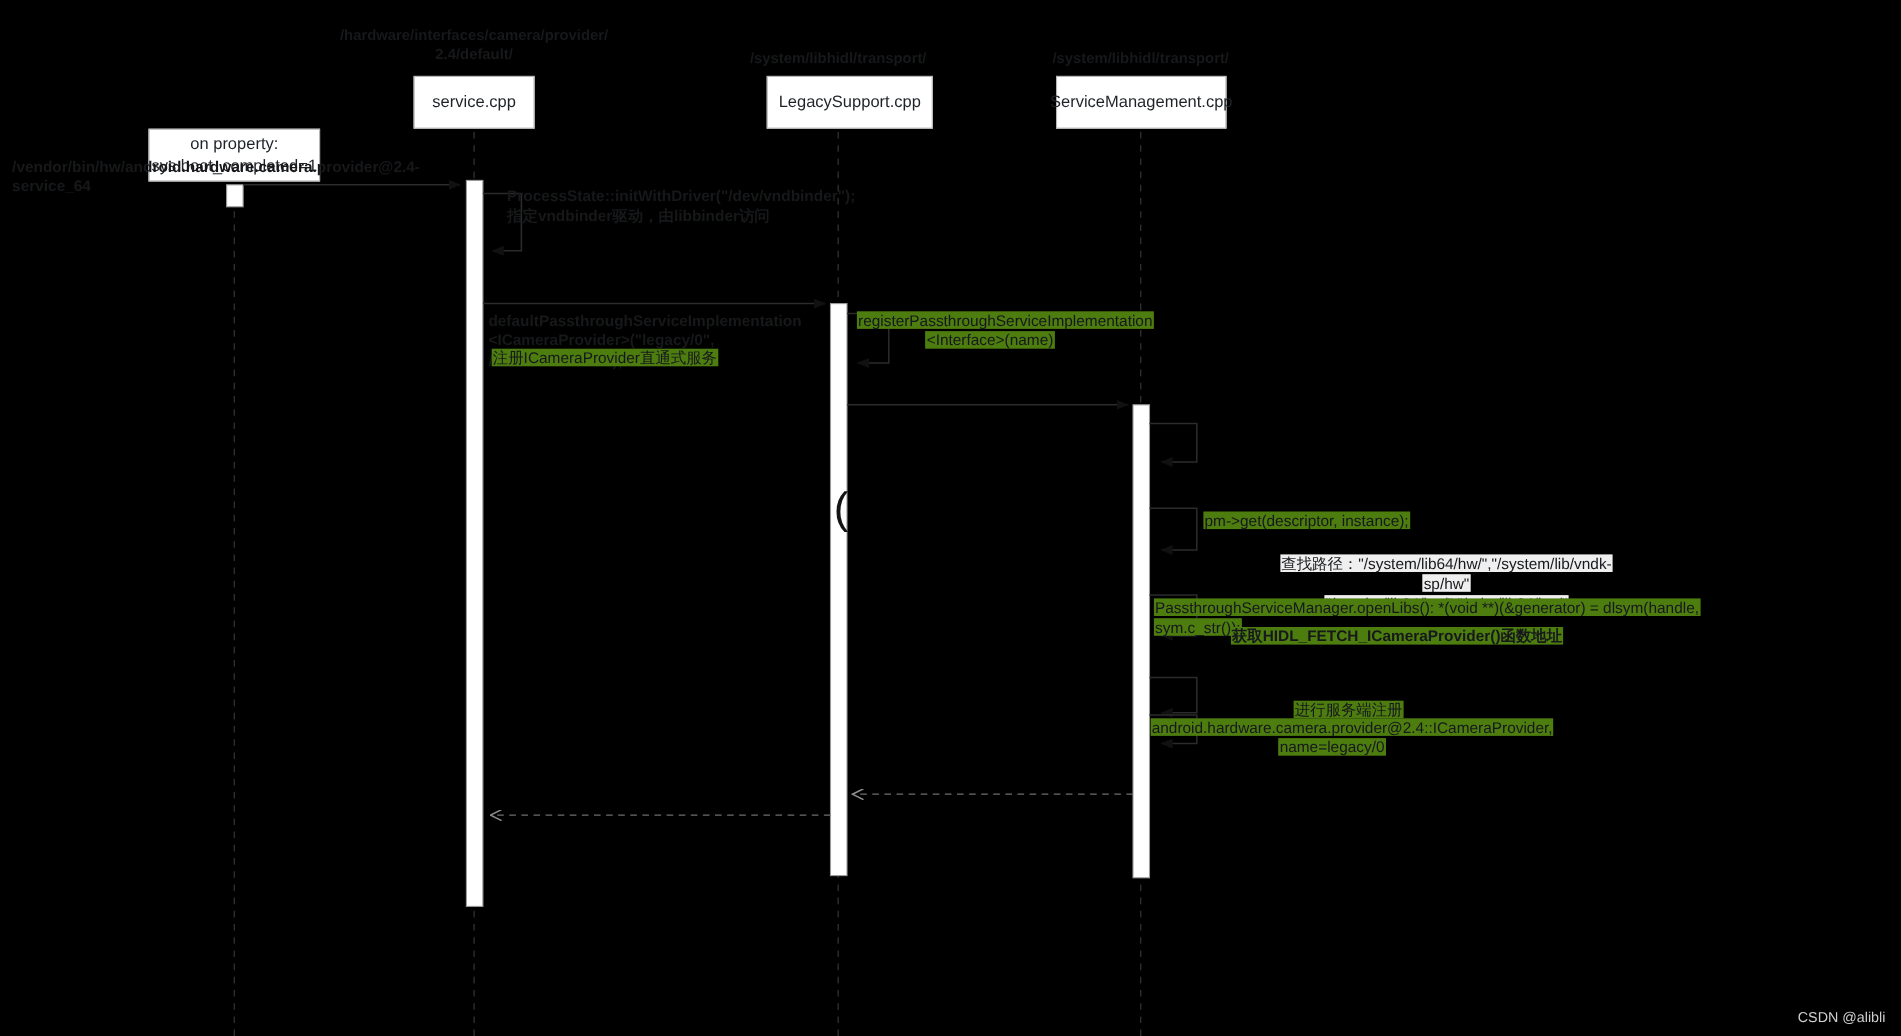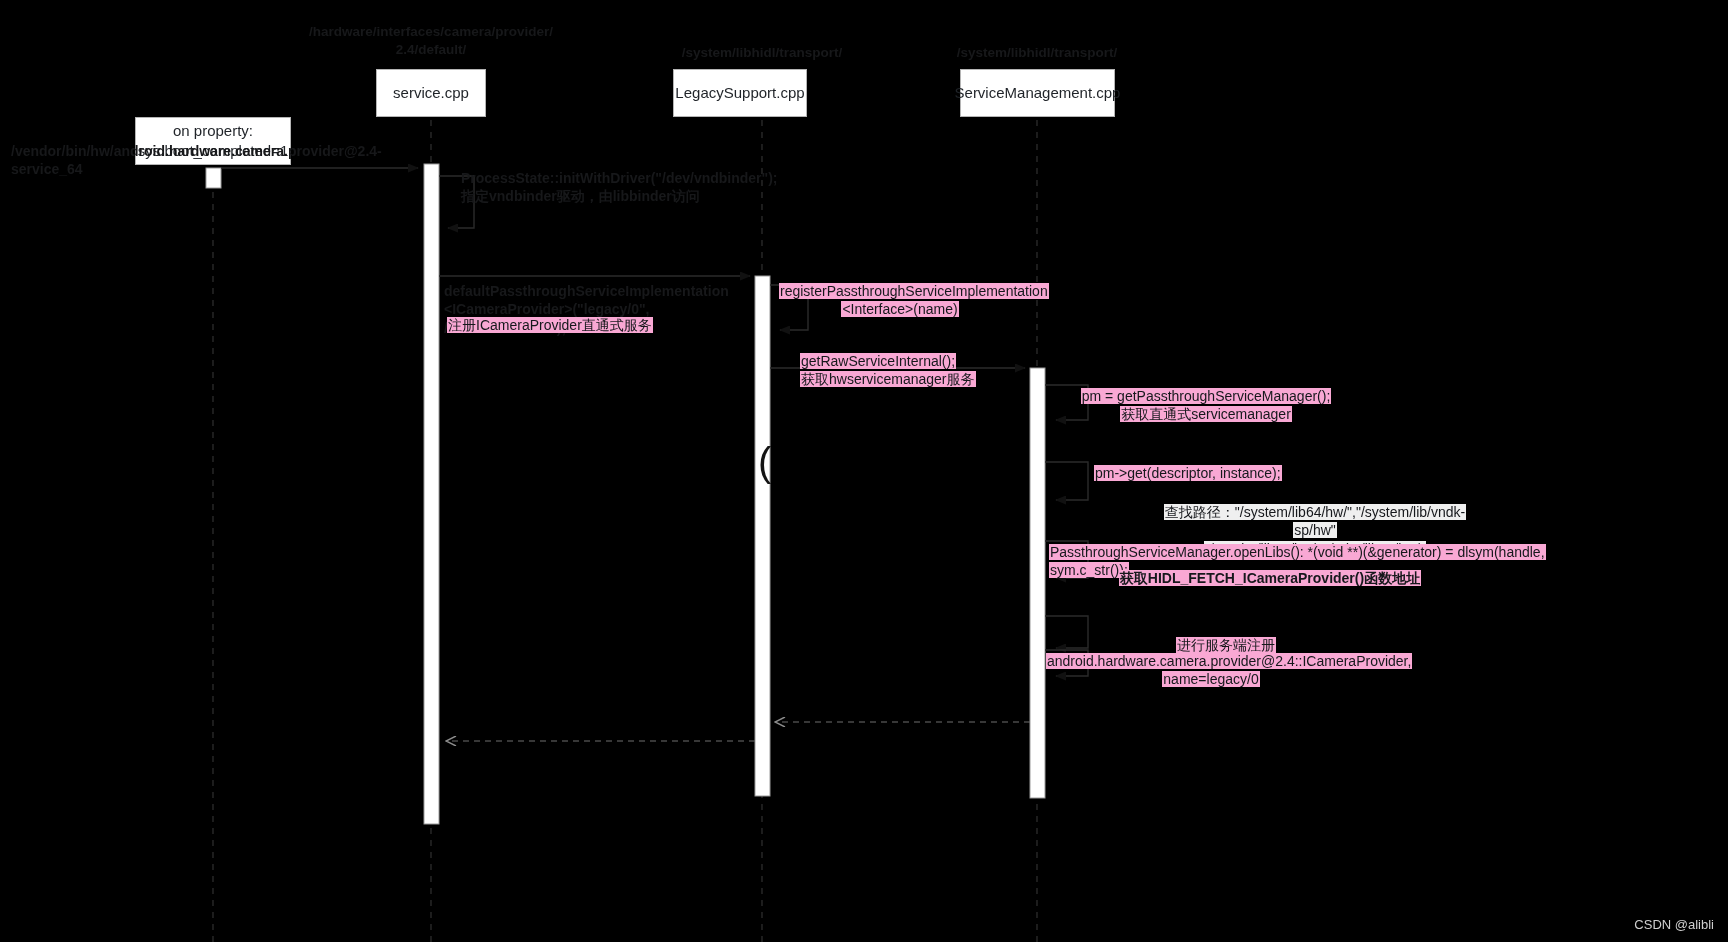--- a/index.html
+++ b/index.html
@@ -56,21 +56,21 @@
   .msg-label {
     position: absolute;
     font-size: 14px;
     line-height: 1.32;
     color: #16181c;
     text-align: left;
     white-space: pre-line;
     pointer-events: none;
   }
   .msg-label span.hl {
-    background: #f9a8d4;
+    background: #4d7c0f;
     box-decoration-break: clone;
     -webkit-box-decoration-break: clone;
     padding: 0 1px;
   }
   .msg-label.dim span.hl {
     background: transparent;
     color: #17181a;
     font-weight: 600;
   }
   .msg-label.grey span.hl {
@@ -158,41 +158,37 @@
   </svg>
 
   <div class="actor-caption" style="left:306px; top:23px; width:250px;">/hardware/interfaces/camera/provider/
 2.4/default/</div>
   <div class="actor-caption" style="left:637px; top:44px; width:250px;">/system/libhidl/transport/</div>
   <div class="actor-caption" style="left:912px; top:44px; width:250px;">/system/libhidl/transport/</div>
 
   <div class="actor-box" style="left:135px; top:69px; width:156px; height:48px;margin-top:48px;">on property:
 sys.boot_completed=1</div>
   <div class="actor-box" style="left:376px; top:69px; width:110px; height:48px;">service.cpp</div>
-  <div class="actor-box" style="left:673px; top:69px; width:134px; height:48px;">LegacySupport.cpp</div>
+  <div class="actor-box" style="left:697px; top:69px; width:151px; height:48px;">LegacySupport.cpp</div>
   <div class="actor-box" style="left:960px; top:69px; width:155px; height:48px;">ServiceManagement.cpp</div>
 
   <div class="msg-label dim" style="left:10px; top:142px; width:420px; font-size:14px;"><span class="hl">/vendor/bin/hw/android.hardware.camera.provider@2.4-service_64</span></div>
 
   <div class="msg-label dim" style="left:460px; top:169px; width:300px;"><span class="hl">ProcessState::initWithDriver("/dev/vndbinder");
 指定vndbinder驱动，由libbinder访问</span></div>
 
   <div class="msg-label dim" style="left:443px; top:282px; width:310px;"><span class="hl">defaultPassthroughServiceImplementation
 &lt;ICameraProvider&gt;("legacy/0", /*maxThreads*/ 6);</span></div>
 
   <div class="msg-label" style="left:447px; top:316px; width:300px;"><span class="hl">注册ICameraProvider直通式服务</span></div>
 
   <div class="msg-label" style="left:779px; top:282px; width:242px; text-align:center;"><span class="hl">registerPassthroughServiceImplementation
 &lt;Interface&gt;(name)</span></div>
 
-  <div class="msg-label" style="left:800px; top:352px; width:280px;"><span class="hl">getRawServiceInternal();
-获取hwservicemanager服务</span></div>
-
-  <div class="msg-label" style="left:1051px; top:387px; width:310px; text-align:center;"><span class="hl">pm = getPassthroughServiceManager();
-获取直通式servicemanager</span></div>
+
 
   <div class="msg-label" style="left:1094px; top:464px; width:330px; text-align:left;"><span class="hl">pm-&gt;get(descriptor, instance);</span></div>
 
   <div class="msg-label grey" style="left:1145px; top:503px; width:340px; text-align:center;"><span class="hl">查找路径："/system/lib64/hw/","/system/lib/vndk-sp/hw"
 "/vendor/lib64/hw/","/odm/lib64/hw/"</span></div>
 
   <div class="msg-label" style="left:1049px; top:543px; width:520px; text-align:left;"><span class="hl">PassthroughServiceManager.openLibs(): *(void **)(&amp;generator) = dlsym(handle, sym.c_str());</span></div>
 
   <div class="msg-label" style="left:1100px; top:569px; width:340px; text-align:center; font-weight:700;"><span class="hl">获取HIDL_FETCH_ICameraProvider()函数地址</span></div>
 

